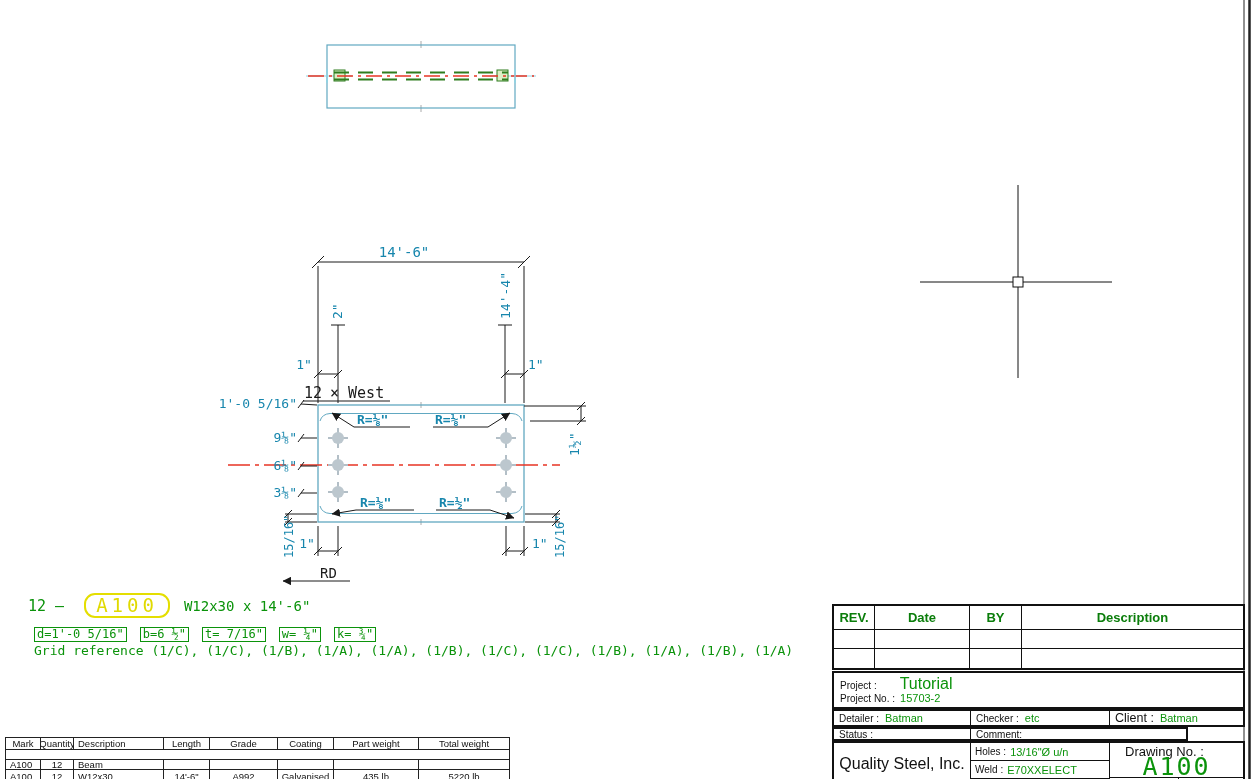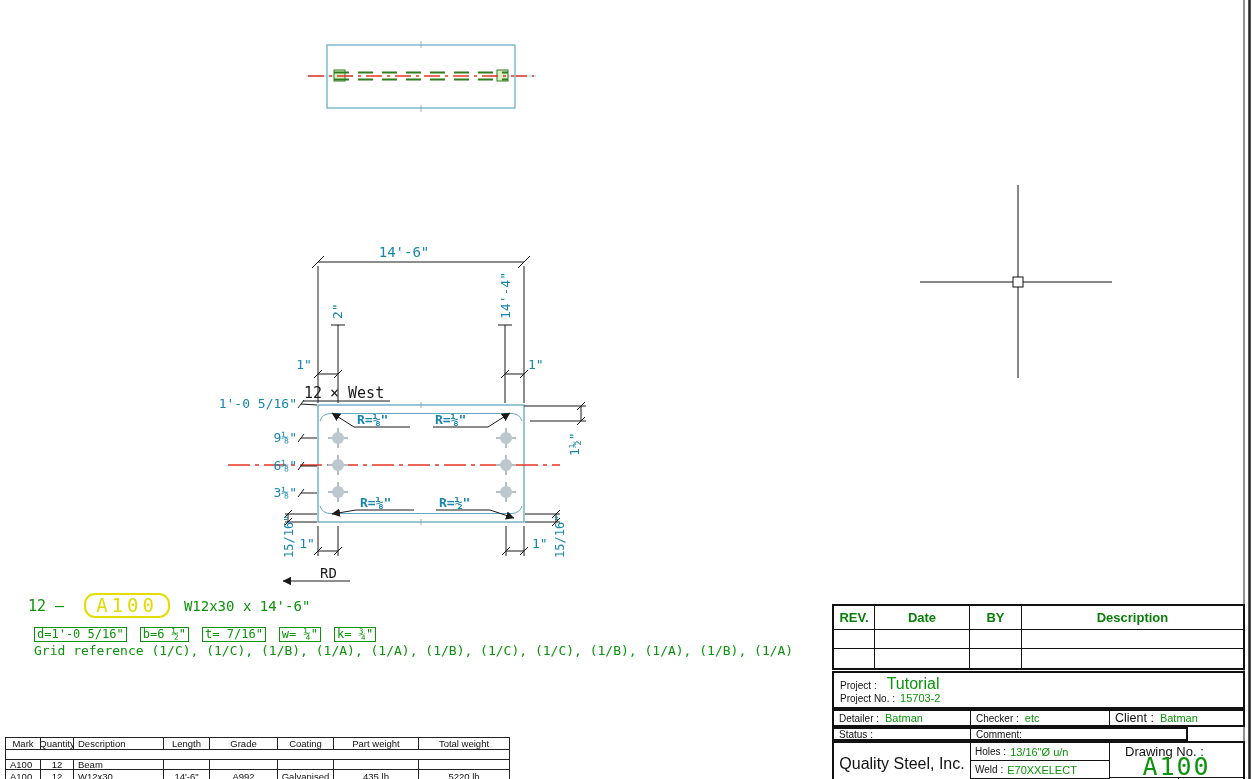--- a/index.html
+++ b/index.html
@@ -48,21 +48,21 @@
   .revgrid{left:0;top:0;width:413px;height:66px;display:grid;
            grid-template-columns:41px 95px 52px auto;grid-template-rows:24px 19px auto;}
   .revgrid>div{border-right:1px solid #111;border-bottom:1px solid #111;display:flex;
                align-items:center;justify-content:center;}
   .revgrid>div:nth-child(4n){border-right:0;}
   .revgrid>div:nth-child(n+9){border-bottom:0;}
   .revh{color:#0a7d0a;font-weight:bold;font-size:13px;}
   .projbox{left:0;top:67px;width:413px;height:38px;padding:2px 6px;}
   .lbl{color:#111;font-size:10px;white-space:nowrap;}
   .val{color:#0b930b;font-size:11px;white-space:nowrap;}
-  .projbox .big{font-size:16px;margin-left:10px;}
+  .projbox .big{font-size:16px;margin-left:23px;}
   .projline{display:flex;align-items:baseline;height:17px;}
   .row3{display:grid;}
   .r1{left:0;top:105px;width:413px;height:18px;grid-template-columns:137px 139px auto;}
   .r2{left:0;top:123px;width:356px;height:14px;grid-template-columns:137px auto;}
   .r1>div,.r2>div{border-right:1px solid #111;display:flex;align-items:center;
                   padding-left:5px;gap:6px;overflow:hidden;}
   .r1>div:last-child,.r2>div:last-child{border-right:0;}
   .clientlbl{font-size:12.5px;}
   .bot{left:0;top:137px;width:413px;height:42px;grid-template-columns:137px 139px auto;}
   .bot>div{border-right:1px solid #111;overflow:hidden;}

